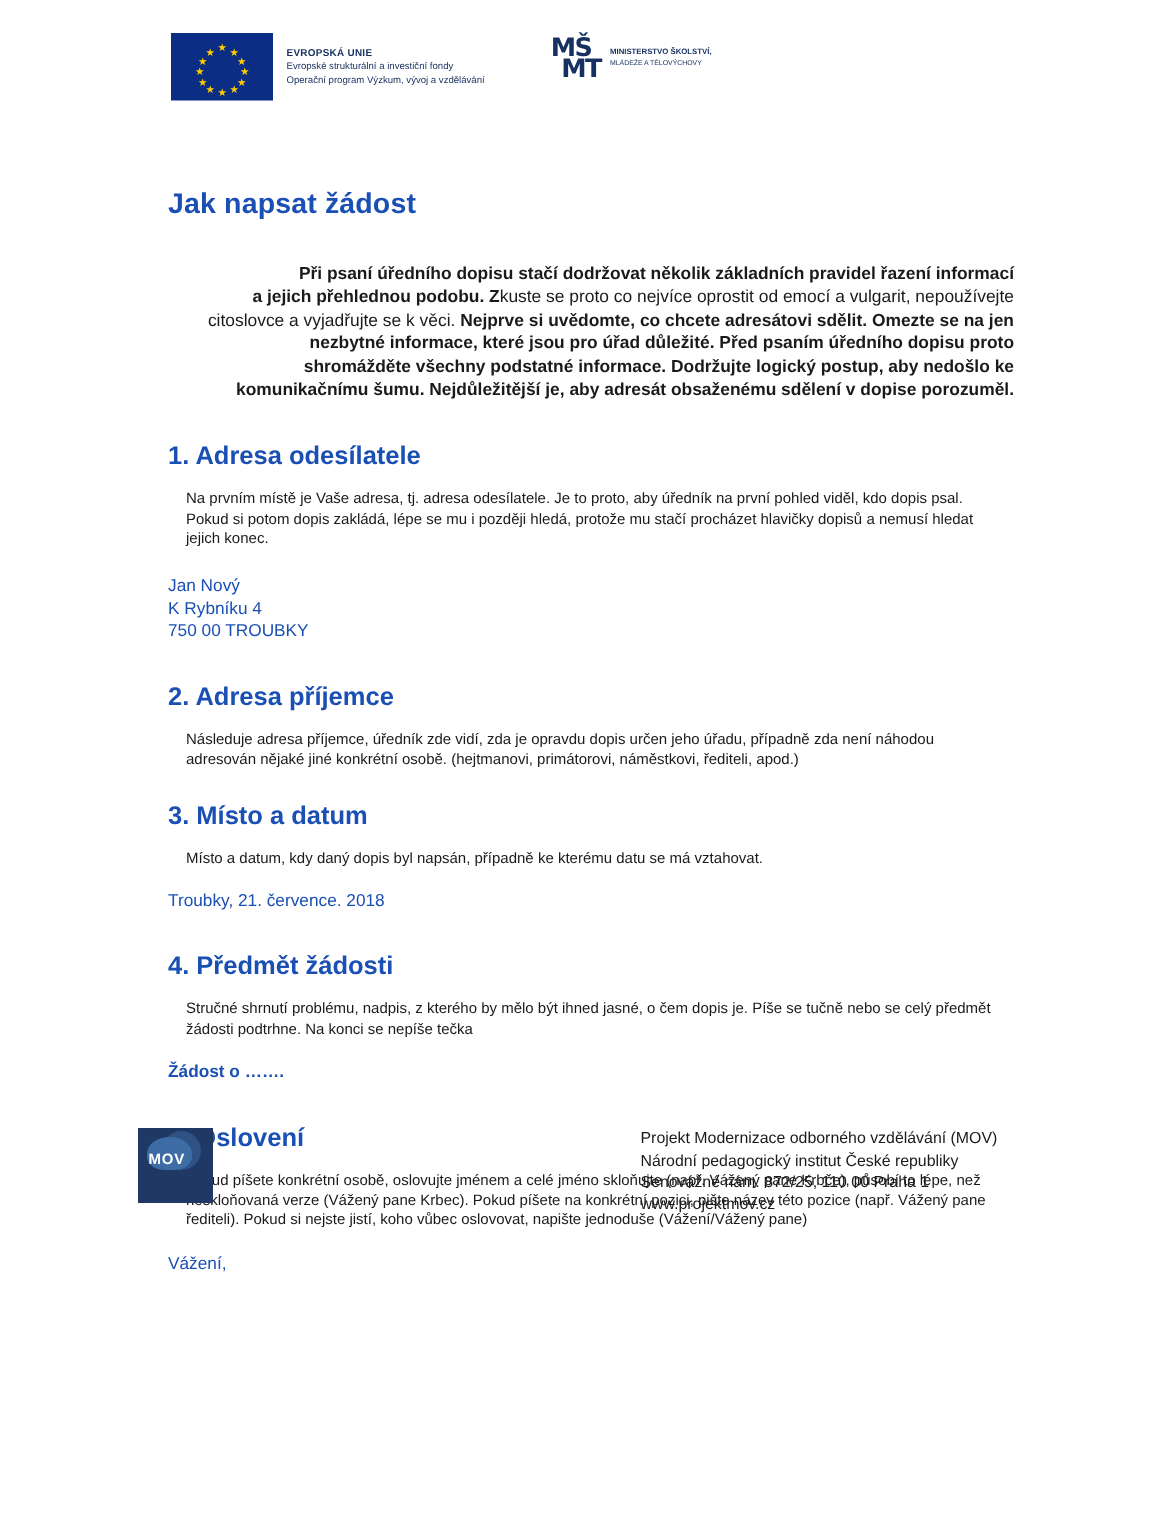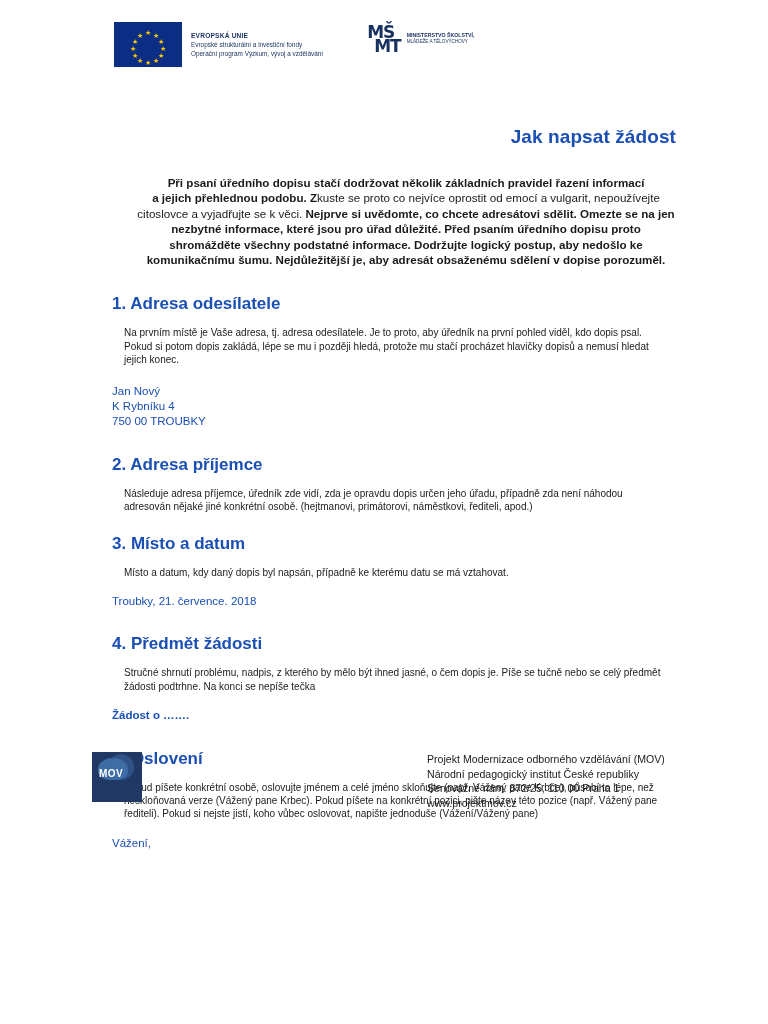--- a/index.html
+++ b/index.html
@@ -80,34 +80,34 @@
     font-size: 4.6px;
     line-height: 1.5;
     color: #16305f;
     text-transform: uppercase;
     white-space: nowrap;
   }
   .msmt-text .b { font-weight: bold; font-size: 5.2px; }
 
   
   h1.doc-title {
-    text-align: right;
+    text-align: left;
     color: #1a4fb4;
     font-size: 19px;
     font-weight: bold;
     margin: 42px 0 0 0;
     letter-spacing: .1px;
   }
 
   
   .intro {
     margin-top: 27px;
     font-size: 11.6px;
     line-height: 1.33;
-    text-align: center;
+    text-align: right;
     margin-left: 24px;
   }
   .intro b { font-weight: bold; }
 
   h2.section {
     color: #1a4fb4;
     font-size: 17px;
     font-weight: bold;
     margin: 25px 0 5px 0;
   }

